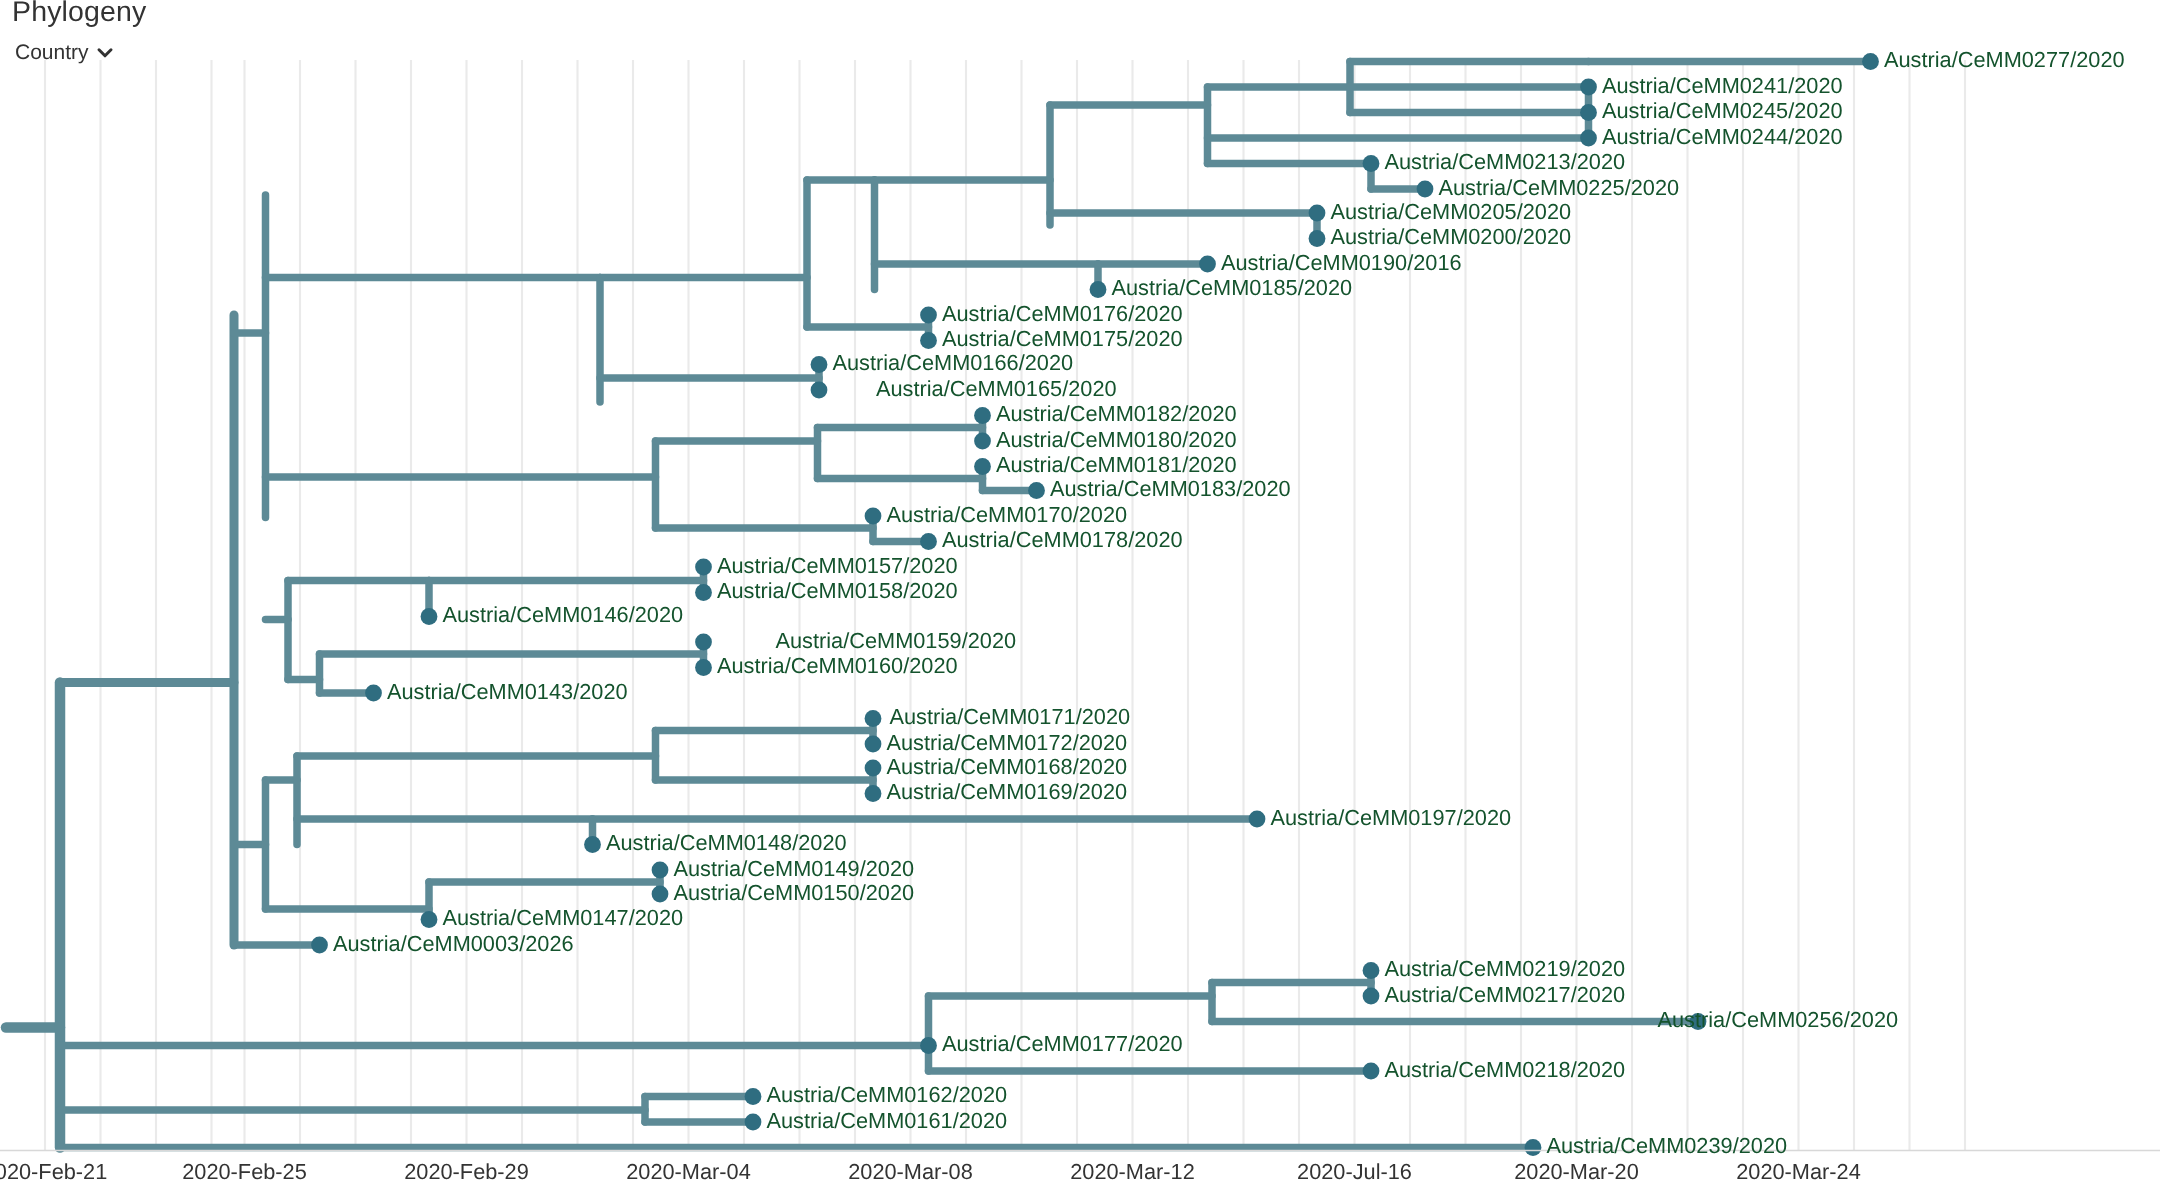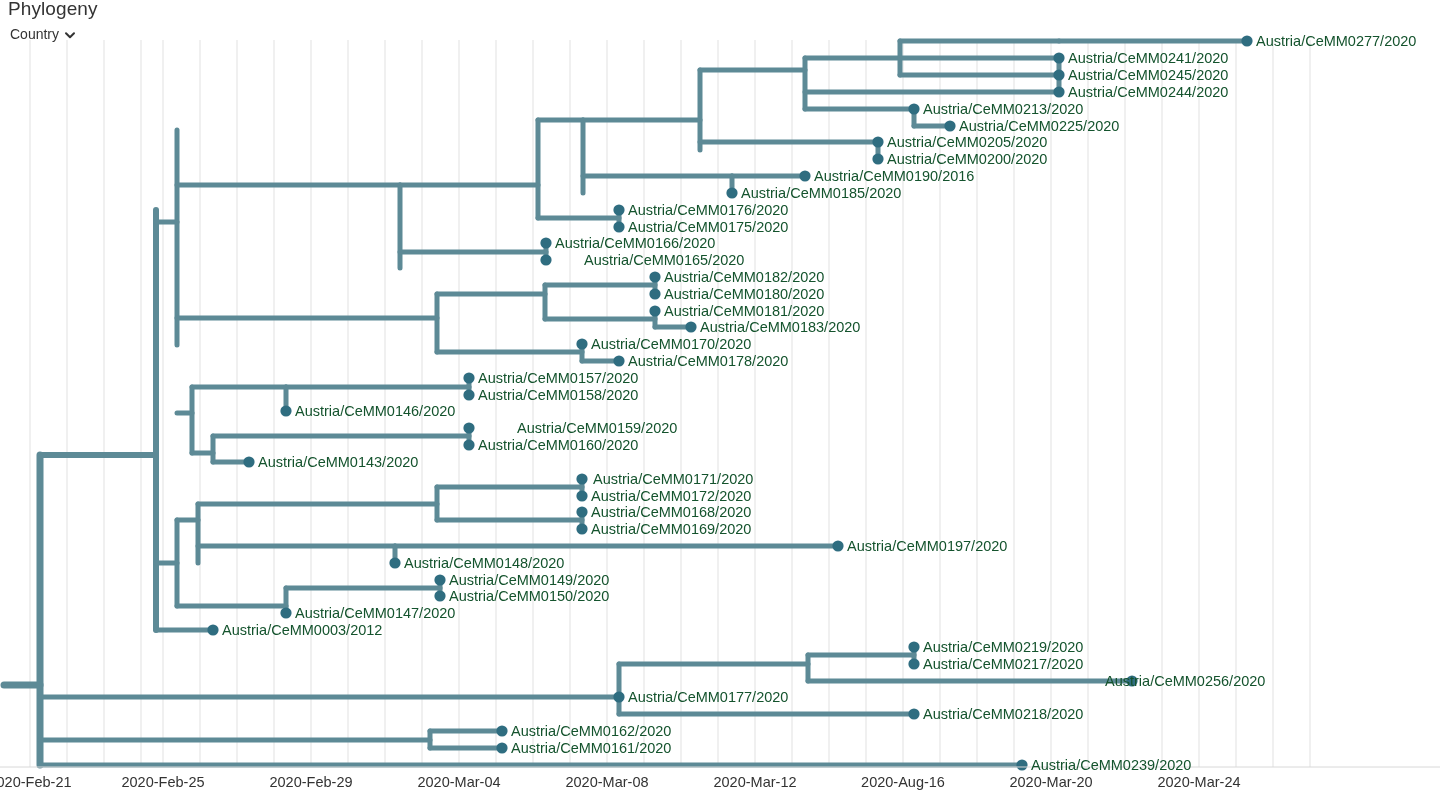--- a/index.html
+++ b/index.html
@@ -272,35 +272,35 @@
       <div class="tip-label" style="left: 258px; top: 462px;">Austria/CeMM0143/2020</div>
       <div class="tip-label" style="left: 569px; top: 479px; margin-left: 24px;">Austria/CeMM0171/2020</div>
       <div class="tip-label" style="left: 591px; top: 496px; text-align: right;">Austria/CeMM0172/2020</div>
       <div class="tip-label" style="left: 591px; top: 512px;">Austria/CeMM0168/2020</div>
       <div class="tip-label" style="left: 591px; top: 529px;">Austria/CeMM0169/2020</div>
       <div class="tip-label" style="left: 847px; top: 546px;">Austria/CeMM0197/2020</div>
       <div class="tip-label" style="left: 404px; top: 563px;">Austria/CeMM0148/2020</div>
       <div class="tip-label" style="left: 449px; top: 580px;">Austria/CeMM0149/2020</div>
       <div class="tip-label" style="left: 449px; top: 596px;">Austria/CeMM0150/2020</div>
       <div class="tip-label" style="left: 295px; top: 613px;">Austria/CeMM0147/2020</div>
-      <div class="tip-label" style="left: 222px; top: 630px;">Austria/CeMM0003/2012</div>
+      <div class="tip-label" style="left: 222px; top: 630px;">Austria/CeMM0003/2026</div>
       <div class="tip-label" style="left: 923px; top: 647px;">Austria/CeMM0219/2020</div>
       <div class="tip-label" style="left: 923px; top: 664px;">Austria/CeMM0217/2020</div>
       <div class="tip-label" style="left: 1105px; top: 681px;">Austria/CeMM0256/2020</div>
       <div class="tip-label" style="left: 628px; top: 697px;">Austria/CeMM0177/2020</div>
       <div class="tip-label" style="left: 923px; top: 714px;">Austria/CeMM0218/2020</div>
       <div class="tip-label" style="left: 511px; top: 731px;">Austria/CeMM0162/2020</div>
       <div class="tip-label" style="left: 511px; top: 748px;">Austria/CeMM0161/2020</div>
       <div class="tip-label" style="left: 1031px; top: 765px;">Austria/CeMM0239/2020</div>
     </div>
   <div id="axis-labels">
       <div class="axis-label" style="left: 30px;">2020-Feb-21</div>
       <div class="axis-label" style="left: 163px;">2020-Feb-25</div>
       <div class="axis-label" style="left: 311px;">2020-Feb-29</div>
       <div class="axis-label" style="left: 459px;">2020-Mar-04</div>
       <div class="axis-label" style="left: 607px;">2020-Mar-08</div>
       <div class="axis-label" style="left: 755px;">2020-Mar-12</div>
-      <div class="axis-label" style="left: 903px;">2020-Aug-16</div>
+      <div class="axis-label" style="left: 903px;">2020-Jul-16</div>
       <div class="axis-label" style="left: 1051px;">2020-Mar-20</div>
       <div class="axis-label" style="left: 1199px;">2020-Mar-24</div>
     </div>
 
 </div>
 
 </body></html>

